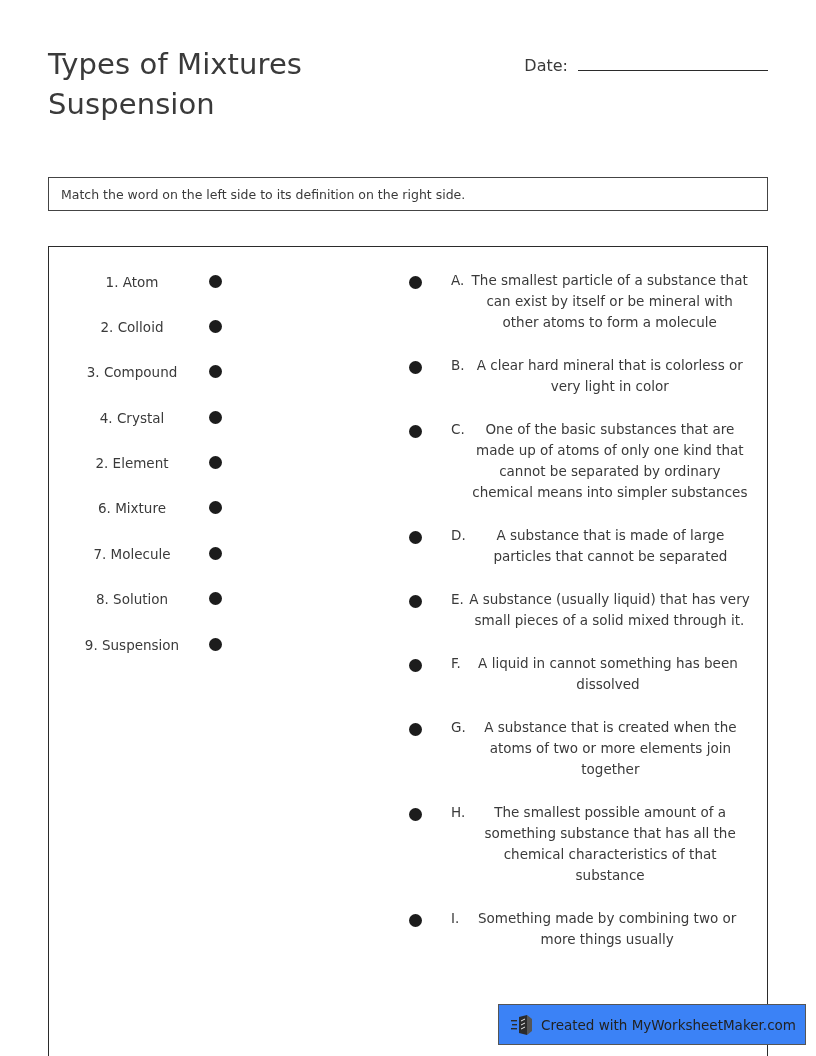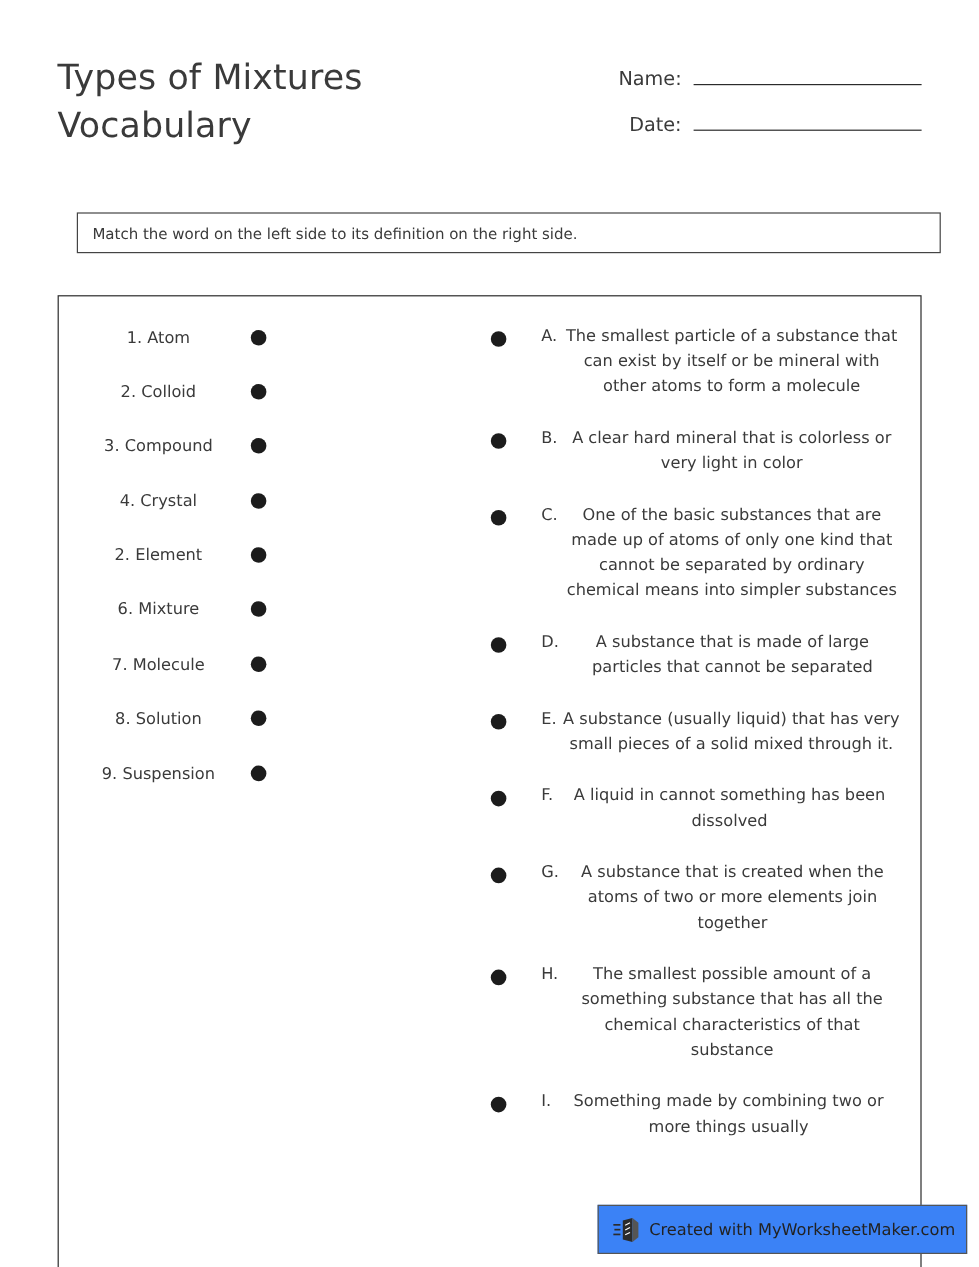--- a/index.html
+++ b/index.html
@@ -71,21 +71,20 @@
   .instructions {
     position: absolute;
     left: 48px;
     top: 177px;
     width: 720px;
     height: 34px;
     border: 1.4px solid #444444;
     box-sizing: border-box;
     display: flex;
     align-items: center;
-    margin-left: 16px;
   }
   .instructions-text {
     font-size: 12.5px;
     color: #3a3a3a;
     padding-left: 12px;
     line-height: 1.2;
   }
 
   
   .matchbox {
@@ -200,27 +199,23 @@
   }
 </style>
 </head>
 <body>
 
 <div class="page">
 
   <div class="header">
     <div class="title">
       <span class="title-line">Types of Mixtures</span>
-      <span class="title-line">Vocabulary</span>
+      <span class="title-line">Suspension</span>
     </div>
     <div class="namedate">
-      <div class="nd-row">
-        <span class="nd-label">Name:</span>
-        <span class="nd-line"></span>
-      </div>
       <div class="nd-row">
         <span class="nd-label">Date:</span>
         <span class="nd-line"></span>
       </div>
     </div>
   </div>
 
   <div class="instructions">
     <span class="instructions-text">Match the word on the left side to its definition on the right side.</span>
   </div>

